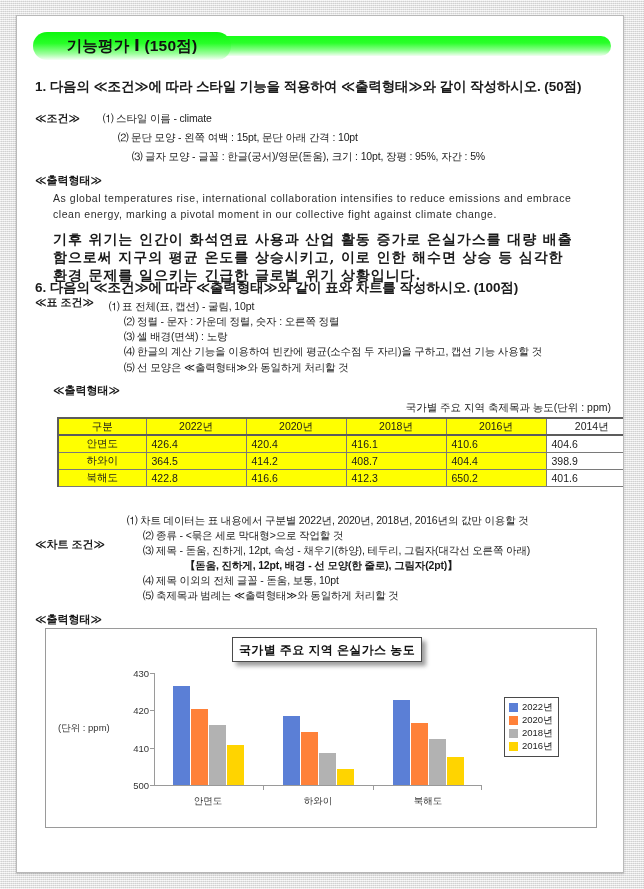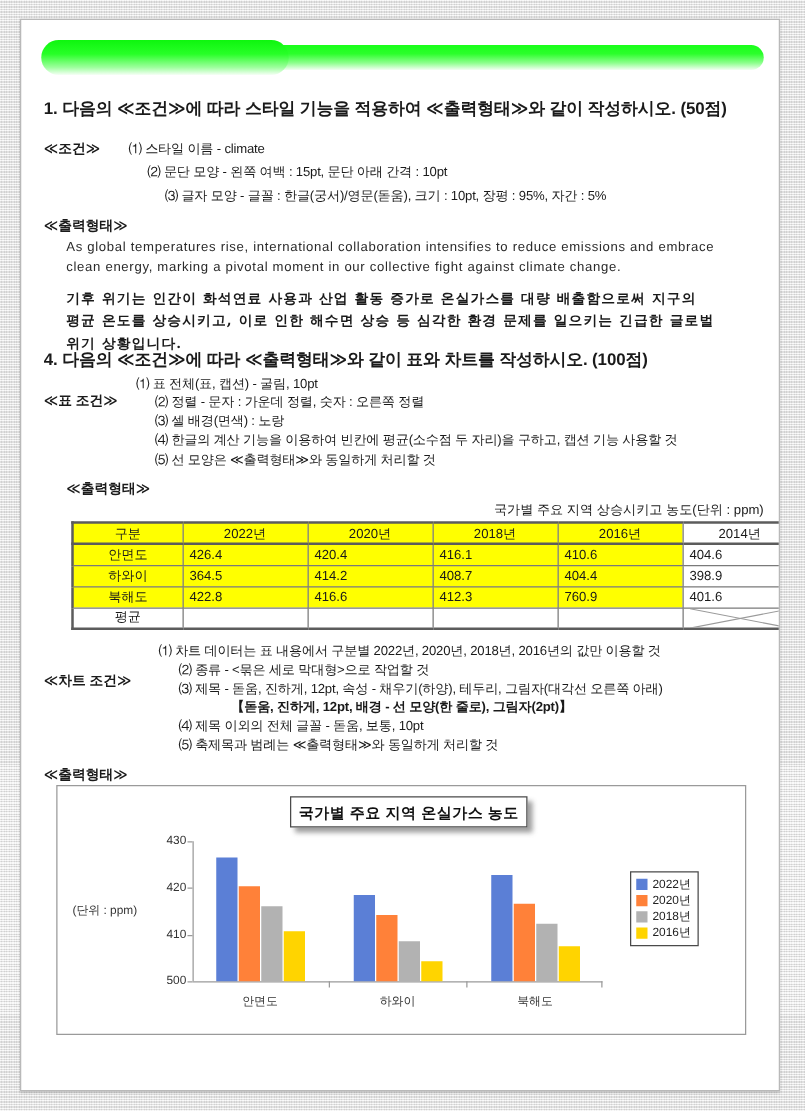--- a/index.html
+++ b/index.html
@@ -109,21 +109,21 @@
     position: absolute;
     font-size: 10.5px;
     color: #2a2a2a;
     letter-spacing: .55px;
     line-height: 16px;
     width: 520px;
   }
   .kor-script {
     position: absolute;
     font-family: "DejaVu Serif", "Liberation Serif", serif;
-    font-size: 11px;
+    font-size: 14px;
     font-weight: bold;
     color: #1a1a1a;
     letter-spacing: .9px;
     line-height: 18px;
     width: 520px;
   }
 
   
   .tbl-cap {
     position: absolute;
@@ -294,45 +294,46 @@
 <body>
 
 <div class="desk"></div>
 
 <div class="page">
   <div class="inner">
 
     <div class="hdr">
       <div class="hdr-bar"></div>
       <div class="hdr-pill"></div>
+      <div class="hdr-title">기능평가 Ⅰ (150점)</div>
     </div>
 
     <div class="q" style="left:18px; top:62px;">1. 다음의 ≪조건≫에 따라 스타일 기능을 적용하여 ≪출력형태≫와 같이 작성하시오. (50점)</div>
 
     <div class="lbl" style="left:18px; top:95px;text-align:center;">≪조건≫</div>
     <div class="cond" style="left:86px; top:96px;">⑴ 스타일 이름 - climate</div>
     <div class="cond" style="left:101px; top:115px;">⑵ 문단 모양 - 왼쪽 여백 : 15pt, 문단 아래 간격 : 10pt</div>
     <div class="cond" style="left:115px; top:134px;">⑶ 글자 모양 - 글꼴 : 한글(궁서)/영문(돋움), 크기 : 10pt, 장평 : 95%, 자간 : 5%</div>
 
     <div class="lbl" style="left:18px; top:157px;">≪출력형태≫</div>
     <div class="eng" style="left:36px; top:174px;">As global temperatures rise, international collaboration intensifies to reduce emissions and embrace clean energy, marking a pivotal moment in our collective fight against climate change.</div>
     <div class="kor-script" style="left:36px; top:214px;">기후 위기는 인간이 화석연료 사용과 산업 활동 증가로 온실가스를 대량 배출함으로써 지구의 평균 온도를 상승시키고, 이로 인한 해수면 상승 등 심각한 환경 문제를 일으키는 긴급한 글로벌 위기 상황입니다.</div>
 
-    <div class="q" style="left:18px; top:263px;">4. 다음의 ≪조건≫에 따라 ≪출력형태≫와 같이 표와 차트를 작성하시오. (100점)</div>
-
-    <div class="lbl" style="left:18px; top:297px;">≪표 조건≫</div>
+    <div class="q" style="left:18px; top:263px;">6. 다음의 ≪조건≫에 따라 ≪출력형태≫와 같이 표와 차트를 작성하시오. (100점)</div>
+
+    <div class="lbl" style="left:18px; top:279px;">≪표 조건≫</div>
     <div class="cond" style="left:92px; top:284px;">⑴ 표 전체(표, 캡션) - 굴림, 10pt</div>
     <div class="cond" style="left:107px; top:299px;">⑵ 정렬 - 문자 : 가운데 정렬, 숫자 : 오른쪽 정렬</div>
     <div class="cond" style="left:107px; top:314px;">⑶ 셀 배경(면색) : 노랑</div>
     <div class="cond" style="left:107px; top:329px;">⑷ 한글의 계산 기능을 이용하여 빈칸에 평균(소수점 두 자리)을 구하고, 캡션 기능 사용할 것</div>
     <div class="cond" style="left:107px; top:345px;">⑸ 선 모양은 ≪출력형태≫와 동일하게 처리할 것</div>
 
     <div class="lbl" style="left:36px; top:367px;">≪출력형태≫</div>
 
-    <div class="tbl-cap">국가별 주요 지역 상승시키고 농도(단위 : ppm)</div>
+    <div class="tbl-cap">국가별 주요 지역 축제목과 농도(단위 : ppm)</div>
 
     <table class="data">
       <colgroup>
         <col style="width:88px">
           <col style="width:100px">
           <col style="width:100px">
         <col style="width:100px">
           <col style="width:100px">
           <col style="width:92px">
       </colgroup>
@@ -362,37 +363,24 @@
           <td class="yel rgt">408.7</td>
           <td class="yel rgt">404.4</td>
           <td class="rgt thick-r">398.9</td>
         </tr>
 
         <tr>
           <td class="yel ctr thick-l">북해도</td>
           <td class="yel rgt">422.8</td>
           <td class="yel rgt">416.6</td>
           <td class="yel rgt">412.3</td>
-          <td class="yel rgt">760.9</td>
+          <td class="yel rgt">650.2</td>
           <td class="rgt thick-r">401.6</td>
         </tr>
 
-        <tr class="last-row">
-          <td class="ctr thick-l">평균</td>
-          <td></td>
-          <td></td>
-          <td></td>
-          <td></td>
-          <td class="xcell thick-r">
-            <svg viewBox="0 0 92 17" preserveAspectRatio="none">
-              <line x1="0" y1="0" x2="92" y2="17" stroke="#9a9a9a" stroke-width="1"></line>
-              <line x1="0" y1="17" x2="92" y2="0" stroke="#9a9a9a" stroke-width="1"></line>
-            </svg>
-          </td>
-        </tr>
       </tbody>
     </table>
 
     <div class="lbl" style="left:18px; top:497px;margin-top:24px;">≪차트 조건≫</div>
     <div class="cond" style="left:110px; top:498px;">⑴ 차트 데이터는 표 내용에서 구분별 2022년, 2020년, 2018년, 2016년의 값만 이용할 것</div>
     <div class="cond" style="left:126px; top:513px;">⑵ 종류 - &lt;묶은 세로 막대형&gt;으로 작업할 것</div>
     <div class="cond" style="left:126px; top:528px;">⑶ 제목 - 돋움, 진하게, 12pt, 속성 - 채우기(하양), 테두리, 그림자(대각선 오른쪽 아래)</div>
     <div class="cond" style="left:168px; top:543px; font-weight:bold;">【돋움, 진하게, 12pt, 배경 - 선 모양(한 줄로), 그림자(2pt)】</div>
     <div class="cond" style="left:126px; top:558px;">⑷ 제목 이외의 전체 글꼴 - 돋움, 보통, 10pt</div>
     <div class="cond" style="left:126px; top:573px;">⑸ 축제목과 범례는 ≪출력형태≫와 동일하게 처리할 것</div>

